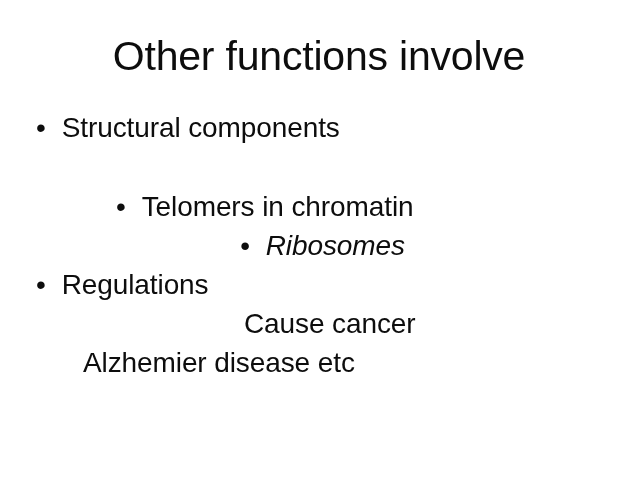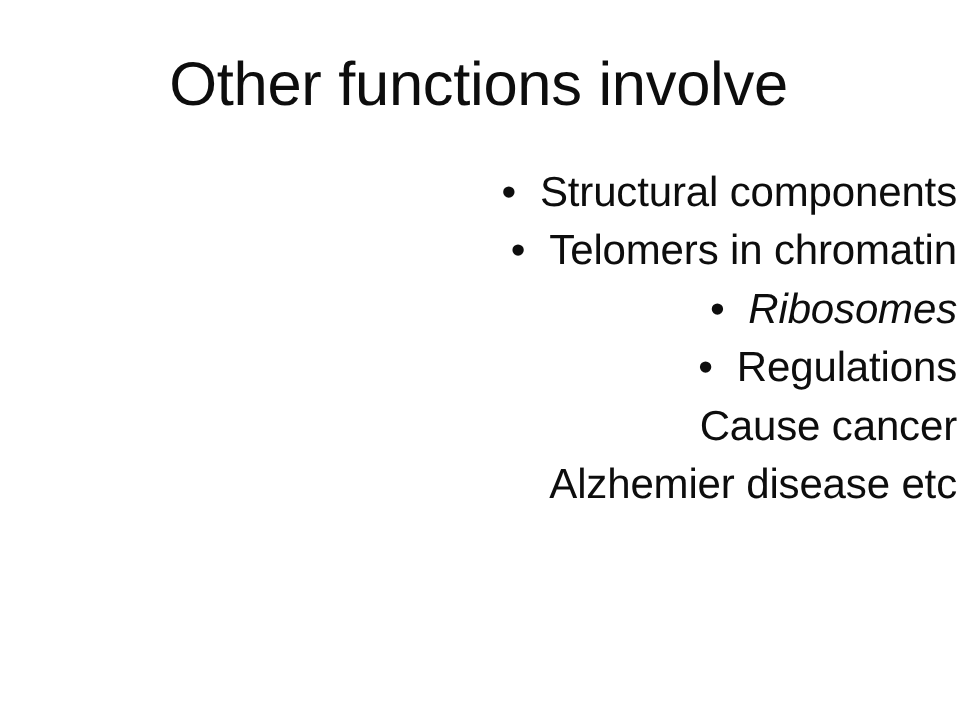--- a/index.html
+++ b/index.html
@@ -43,35 +43,34 @@
   }
   .line {
     display: block;
     height: 39px;
     font-size: 28px;
     line-height: 39px;
     font-weight: 400;
     color: #0d0d0d;
     white-space: pre;
     letter-spacing: -0.1px;
-    text-align: right;
   }
   .line .bullet {
     display: inline-block;
     font-size: 28px;
     line-height: 39px;
     vertical-align: baseline;
   }
   .line .txt {
     display: inline-block;
     vertical-align: baseline;
   }
   
   .ind-b1 { padding-left: 36px; }
-  .ind-b2 { padding-left: 80px; }
+  .ind-b2 { padding-left: 116px; margin-top: 40px; }
   .ind-b3 { padding-left: 240px; font-style: italic; }
   .ind-t0 { padding-left: 35px; }
   .ind-t1 { padding-left: 111px; }
   .ind-t2 { padding-left: 83px; }
   .ind-t3 { padding-left: 244px; }
   .bullet-gap { display: inline-block; width: 16px; }
 </style>
 </head>
 <body>
 

